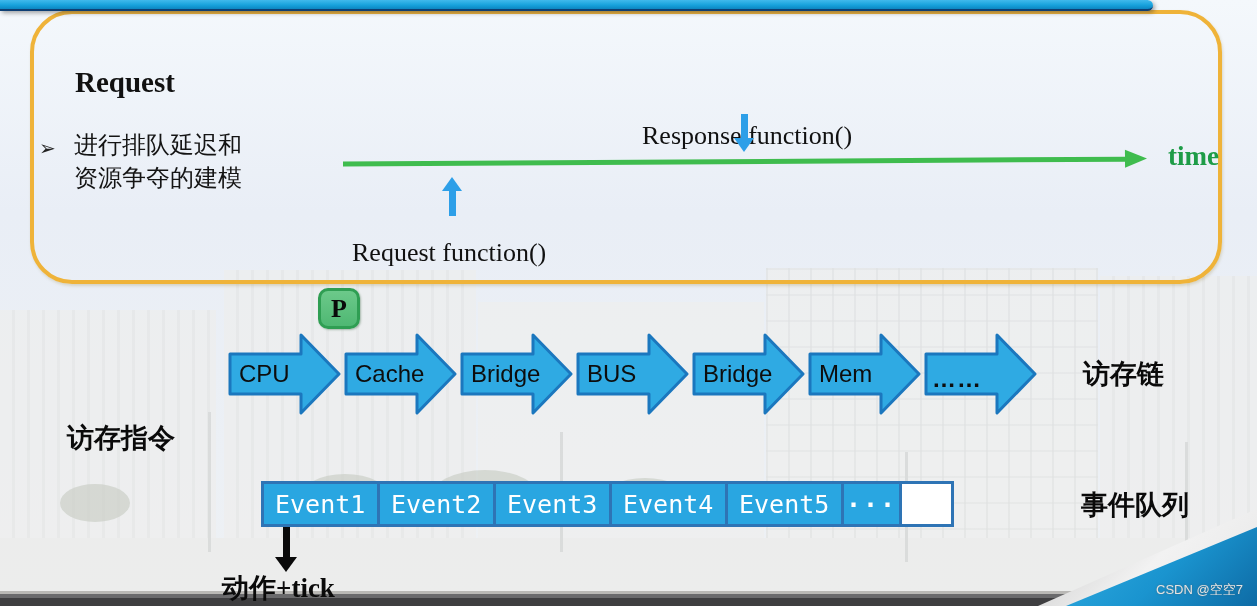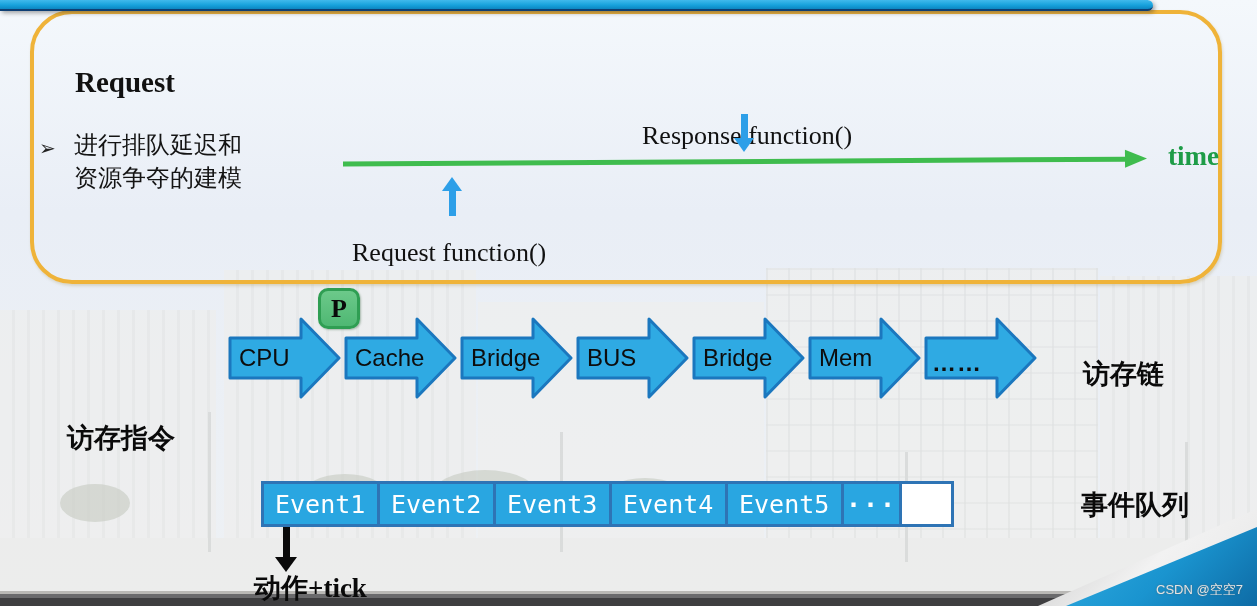--- a/index.html
+++ b/index.html
@@ -90,21 +90,21 @@
   
   .p-badge {
     position:absolute; left:318px; top:288px; width:42px; height:41px; z-index:5;
     background:linear-gradient(180deg,#6cc98a,#4fb873); border:3px solid #2f9e53; border-radius:10px;
     display:flex; align-items:center; justify-content:center;
     font-family:"Liberation Serif","DejaVu Serif",serif; font-weight:bold; font-size:26px; color:#0a0a0a;
     box-shadow:1px 1px 2px rgba(40,90,50,.35);
   }
 
   
-  .chain-arrow { position:absolute; top:316px; width:113px; height:84px; z-index:5; }
+  .chain-arrow { position:absolute; top:332px; width:113px; height:84px; z-index:5; }
   .chain-arrow svg { position:absolute; left:0; top:0; }
   .chain-arrow .lbl { position:absolute; left:11px; top:0; width:66px; height:84px;
     display:flex; align-items:center; font-size:24px; color:#0d0d0d; }
   .chain-arrow .lbl.dots { left:8px; font-weight:bold; font-size:24px; letter-spacing:1px; align-items:center; padding-top:10px; }
 
   .side-label { position:absolute; z-index:5; font-weight:bold; font-size:27px; color:#0a0a0a; }
 
   
   .event-queue { position:absolute; left:225px; top:481px; width:693px; height:46px; z-index:5;
     border:3px solid #2e74b5; background:#2e74b5; display:flex;margin-left:36px; }
@@ -115,21 +115,21 @@
   .event-cell.dots { width:55px; justify-content:center; padding-left:0; font-weight:bold; letter-spacing:2px; }
   .event-cell.empty { width:49px; background:#ffffff; margin-right:0; }
 
   
   .event-arrow { position:absolute; left:275px; top:527px; width:22px; height:45px; z-index:5; }
   .event-arrow .shaft { position:absolute; left:8px; top:0; width:7px; height:30px; background:#0a0a0a; }
   .event-arrow .head { position:absolute; left:0; top:30px; width:0; height:0;
     border-left:11px solid transparent; border-right:11px solid transparent; border-top:15px solid #0a0a0a; }
 
   .action-label { position:absolute; left:222px; top:570px; z-index:5;
-    font-family:"Liberation Serif","DejaVu Serif",serif; font-weight:bold; font-size:27px; color:#0a0a0a;margin-left:32px; }
+    font-family:"Liberation Serif","DejaVu Serif",serif; font-weight:bold; font-size:27px; color:#0a0a0a; }
 </style>
 </head>
 <body>
 
 <div id="canvas">
 
   <div class="photo">
     <div class="bldg stripes" style="left:0;top:48px;width:216px;height:300px;"></div>
     <div class="bldg stripes" style="left:224px;top:8px;width:252px;height:330px;"></div>
     <div class="bldg" style="left:478px;top:40px;width:286px;height:296px;"></div>

